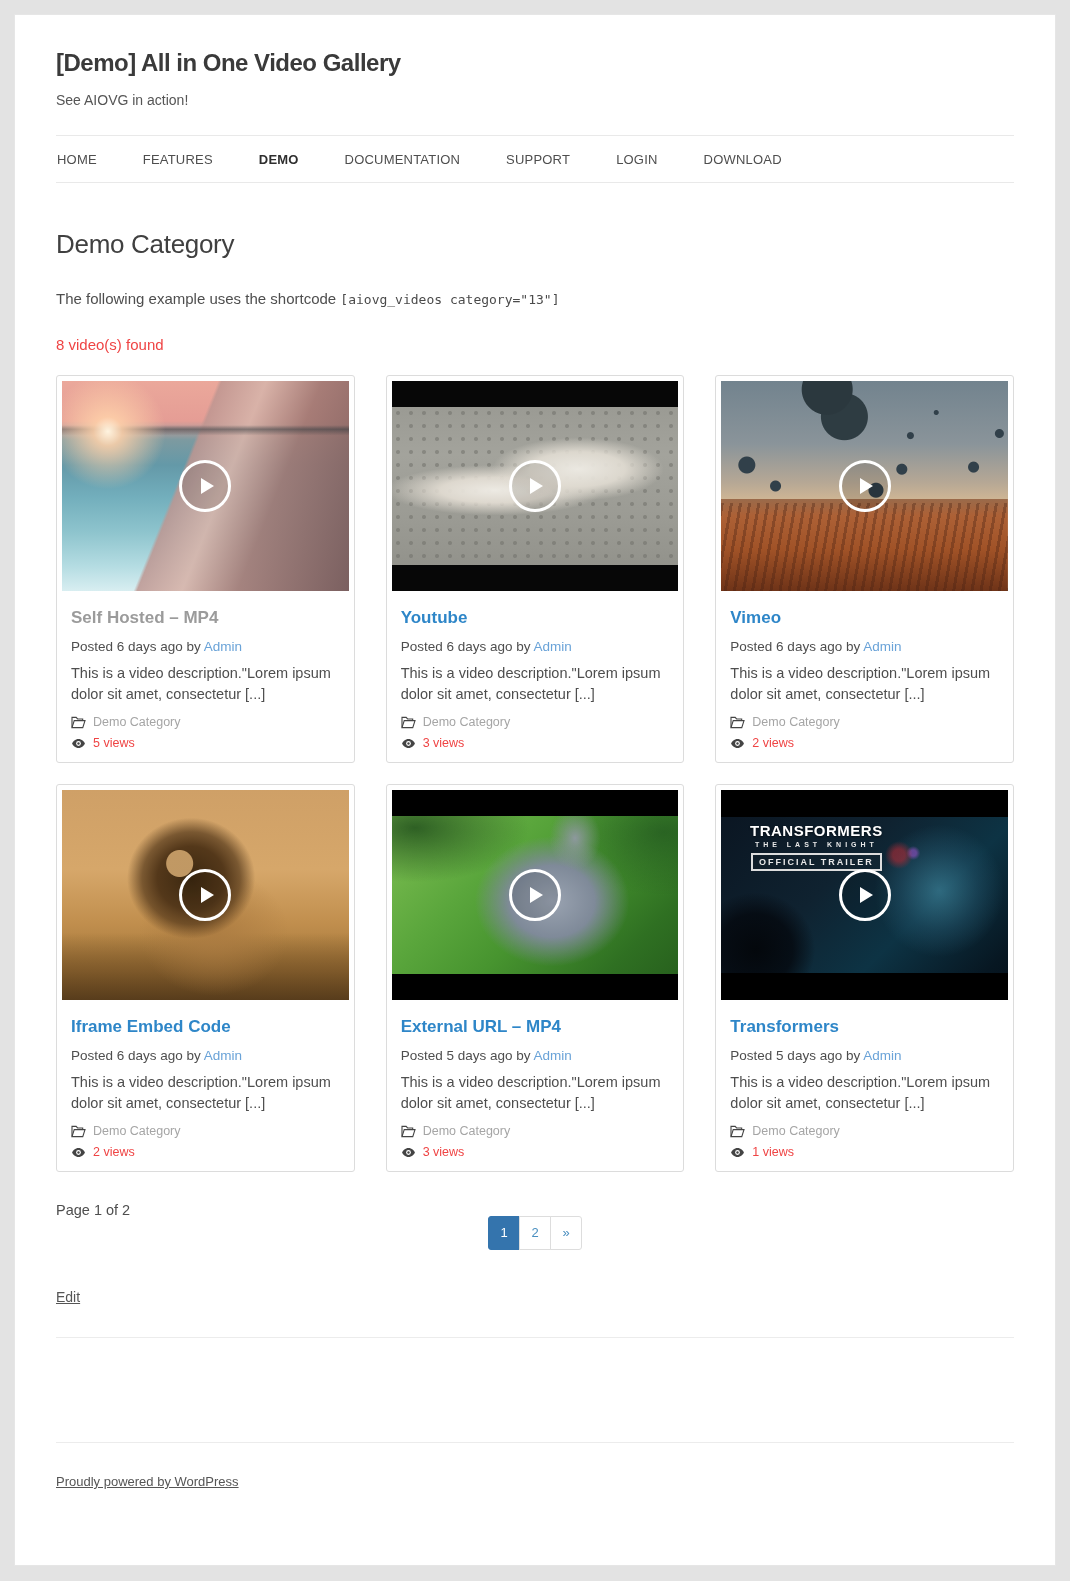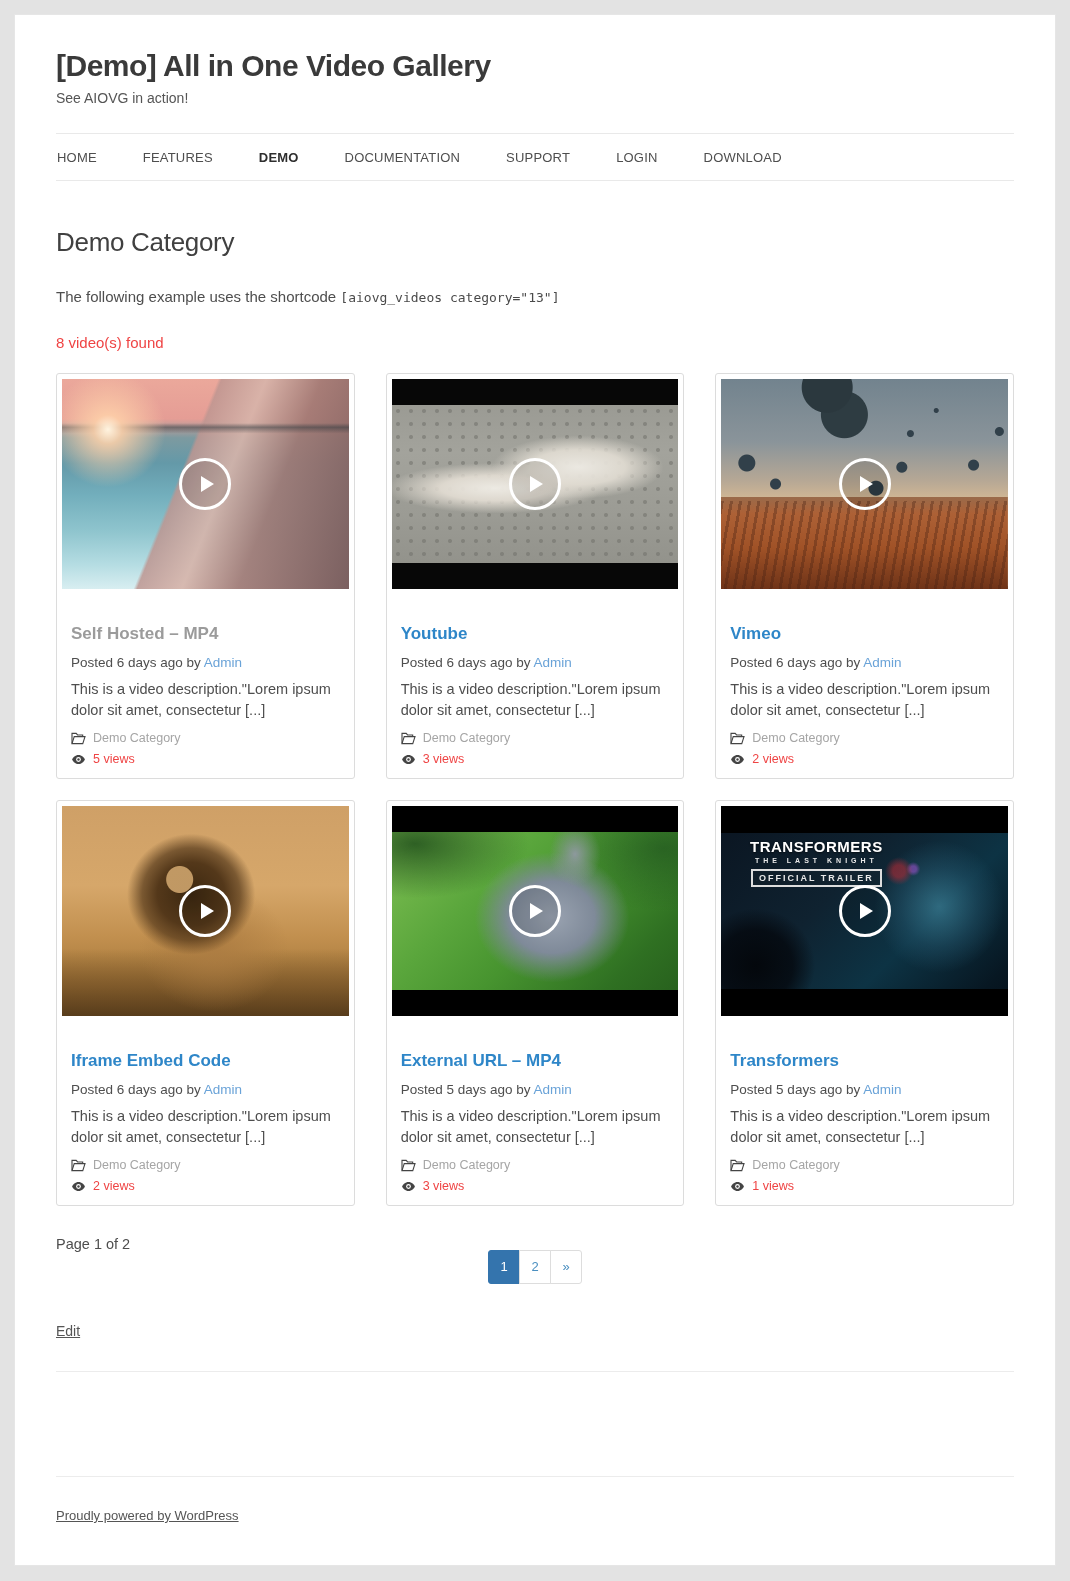--- a/index.html
+++ b/index.html
@@ -1,22 +1,22 @@
 <!DOCTYPE html>
 <html><head>
 <meta charset="utf-8">
 <style>
   * { margin:0; padding:0; box-sizing:border-box; }
   html,body { background:#e3e3e3; font-family:"Liberation Sans","DejaVu Sans",sans-serif; }
   body { width:1070px; min-height:1581px; padding:14px; }
   .site { width:1042px; min-height:1552px; background:#fff; border:1px solid #e6e6e6; padding:34px 41px 26px; }
 
   
-  .site-title { font-size:30px; font-weight:700; letter-spacing:-0.5px; color:#3a3a3a; }
-  .site-tagline { margin-top:7px; font-size:14px; color:#555; }
+  .site-title { font-size:24px; font-weight:700; letter-spacing:-0.5px; color:#3a3a3a; }
+  .site-tagline { margin-top:15px; font-size:14px; color:#555; }
   .rule { border:none; border-top:1px solid #e9e9e9; margin-top:27px; }
 
   
   .main-nav { display:flex; gap:46px; padding:16px 1px 15px; border-bottom:1px solid #e9e9e9; }
   .nav-item { font-size:13px; color:#4e4e4e; text-decoration:none; letter-spacing:0.2px; cursor:pointer; }
   .nav-item.active { font-weight:700; color:#2e2e2e; }
 
   
   .page-title { margin-top:46px; font-size:26px; font-weight:400; color:#404040; letter-spacing:-0.3px; }
   .intro { margin-top:30px; font-size:15px; color:#4e4e4e; }
@@ -25,21 +25,21 @@
 
   
   .grid { margin-top:22px; display:grid; grid-template-columns:repeat(3,1fr); column-gap:31px; row-gap:21px; }
   .card { background:#fff; border:1px solid #dcdcdc; border-radius:3px; padding:5px 5px 12px; }
   .thumb { position:relative; height:210px; overflow:hidden; background-color:#888; cursor:pointer; }
   .play-btn { position:absolute; left:50%; top:50%; width:52px; height:52px; margin:-26px 0 0 -26px;
     border:3px solid #fff; border-radius:50%; background:rgba(0,0,0,0.10);
     display:flex; align-items:center; justify-content:center; }
   .play-btn::after { content:""; width:0; height:0; border-left:13px solid #fff;
     border-top:8px solid transparent; border-bottom:8px solid transparent; margin-left:4px; }
-  .card-body { padding:24px 9px 0; }
+  .card-body { padding:6px 9px 0; }
   .card-title { display:inline-block; margin-top:11px; font-size:17px; font-weight:700;
     color:#2e86c8; text-decoration:none; cursor:pointer; }
   .card-title.visited { color:#9b9b9b; }
   .posted { margin-top:11px; font-size:13.5px; color:#4e4e4e; }
   .author { color:#6aa3d8; text-decoration:none; cursor:pointer; }
   .desc { margin-top:9px; font-size:14.5px; line-height:1.45; color:#4e4e4e; }
   .meta { margin-top:10px; font-size:12.5px; color:#a5a5a5; display:flex; align-items:center; gap:7px; }
   .meta.views { margin-top:7px; color:#ef4444; }
   .meta svg { flex:0 0 auto; color:#444; }
 

